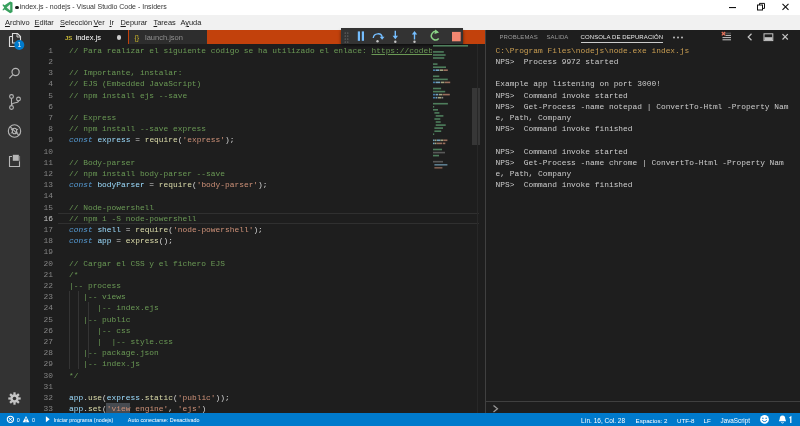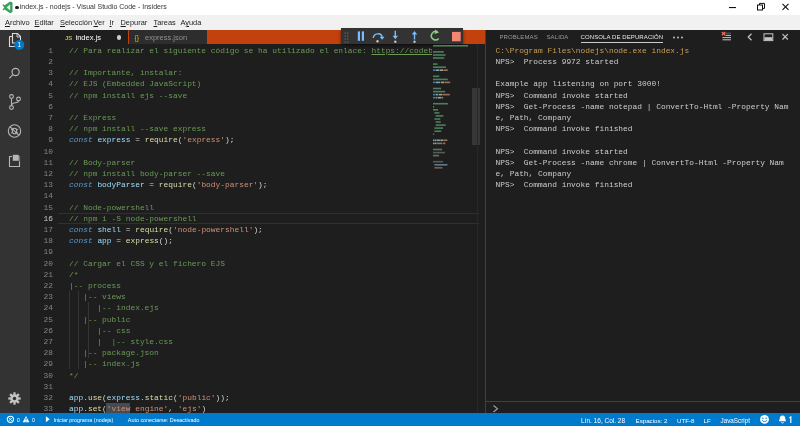--- a/index.html
+++ b/index.html
@@ -115,21 +115,21 @@
     </svg>
   </div>
   <div class="abs" id="tabbar">
     <div class="tab" style="left:0;width:70px;background:#1e1e1e">
       <span class="tablabel" style="left:7px;color:#c8b735;font-size:6px;font-weight:bold;top:4.5px">JS</span>
       <span class="tablabel" style="left:17.5px;color:#ffffff">index.js</span>
       <span style="position:absolute;left:58.5px;top:5.2px;width:4.4px;height:4.4px;border-radius:50%;background:#cccccc"></span>
     </div>
     <div class="tab" style="left:71px;width:78px;background:#2d2d2d">
       <span class="tablabel" style="left:5.5px;color:#c9b42a;font-size:7px;top:3.6px">{}</span>
-      <span class="tablabel" style="left:16px;color:#909090">express.json</span>
+      <span class="tablabel" style="left:16px;color:#909090">launch.json</span>
     </div>
     <svg width="14" height="14" style="position:absolute;left:438px;top:0" viewBox="0 0 14 14">
       <circle cx="3" cy="7.5" r="1" fill="#bdbdbd"></circle>
         <circle cx="7" cy="7.5" r="1" fill="#bdbdbd"></circle>
         <circle cx="11" cy="7.5" r="1" fill="#bdbdbd"></circle>
     </svg>
   </div>
 
   <div class="abs" style="left:341px;top:28px;width:122px;height:16px;background:#333333;box-shadow:0 1.5px 3px rgba(0,0,0,0.55)">
     <svg width="122" height="16" viewBox="0 0 122 16">

